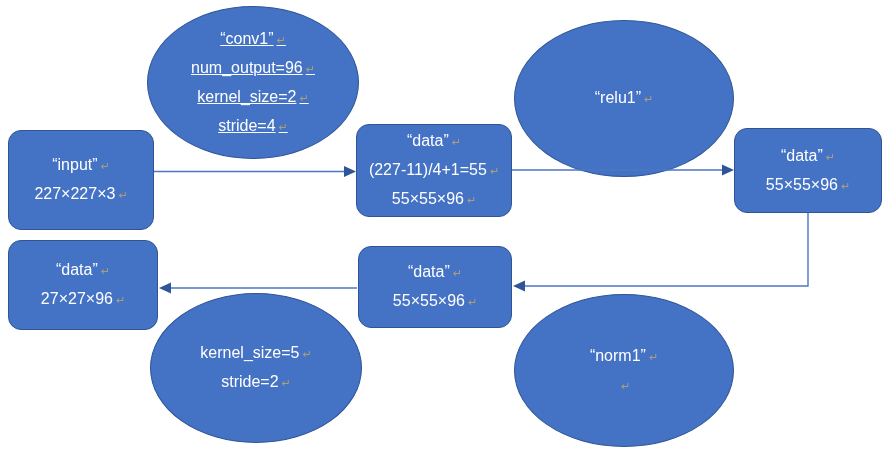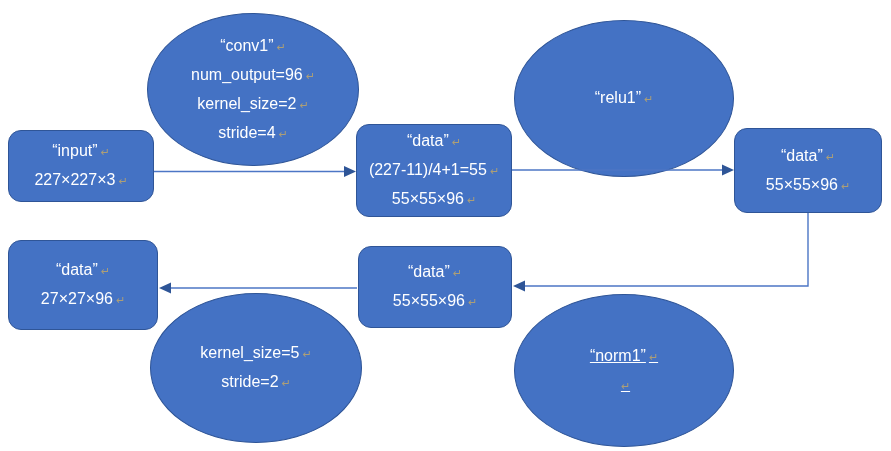--- a/index.html
+++ b/index.html
@@ -44,42 +44,42 @@
     position:absolute;
     left:0; top:0;
     z-index:3;
   }
 </style>
 </head>
 <body>
 
 <div class="canvas">
 
-  <div class="node ellipse" style="left:147px; top:13px; width:212px; height:153px;">
+  <div class="node ellipse" style="left:147px; top:6px; width:212px; height:153px;text-decoration:underline;">
     <div class="tline"><span>“conv1”</span><span class="crlf">↵</span></div>
     <div class="tline"><span>num_output=96</span><span class="crlf">↵</span></div>
     <div class="tline"><span>kernel_size=2</span><span class="crlf">↵</span></div>
     <div class="tline"><span>stride=4</span><span class="crlf">↵</span></div>
   </div>
 
   <div class="node ellipse" style="left:514px; top:20px; width:220px; height:157px;">
     <div class="tline"><span>“relu1”</span><span class="crlf">↵</span></div>
   </div>
 
   <div class="node ellipse" style="left:150px; top:293px; width:212px; height:150px;">
     <div class="tline"><span>kernel_size=5</span><span class="crlf">↵</span></div>
     <div class="tline"><span>stride=2</span><span class="crlf">↵</span></div>
   </div>
 
-  <div class="node ellipse" style="left:514px; top:294px; width:220px; height:153px;text-decoration:underline;">
+  <div class="node ellipse" style="left:514px; top:294px; width:220px; height:153px;">
     <div class="tline"><span>“norm1”</span><span class="crlf">↵</span></div>
     <div class="tline"><span></span><span class="crlf">↵</span></div>
   </div>
 
-  <div class="node rect" style="left:8px; top:130px; width:146px; height:72px;">
+  <div class="node rect" style="left:8px; top:130px; width:146px; height:100px;">
     <div class="tline"><span>“input”</span><span class="crlf">↵</span></div>
     <div class="tline"><span>227×227×3</span><span class="crlf">↵</span></div>
   </div>
 
   <div class="node rect" style="left:356px; top:124px; width:156px; height:93px;">
     <div class="tline"><span>“data”</span><span class="crlf">↵</span></div>
     <div class="tline"><span>(227-11)/4+1=55</span><span class="crlf">↵</span></div>
     <div class="tline"><span>55×55×96</span><span class="crlf">↵</span></div>
   </div>
 

